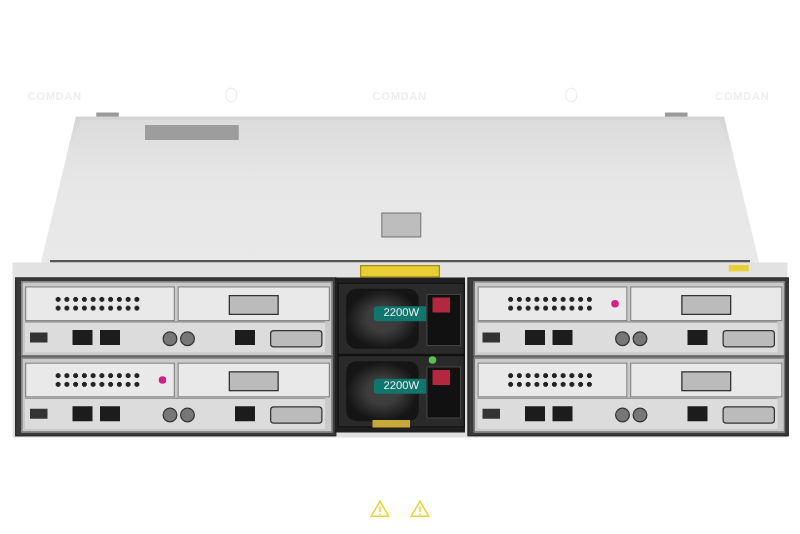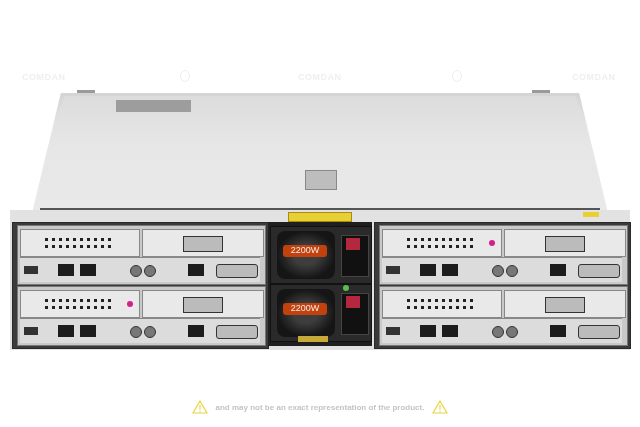--- a/index.html
+++ b/index.html
@@ -26,21 +26,21 @@
   .sfp{position:absolute;top:6px;width:38px;height:14px;background:#bbb;border:1px solid #333;}
   .io{position:absolute;top:31px;height:24px;left:2px;width:240px;background:#dcdcdc;border-top:1px solid #888;}
   .rj{position:absolute;top:6px;width:16px;height:12px;background:#1c1c1c;}
   .usb{position:absolute;left:4px;top:8px;width:14px;height:8px;background:#333;}
   .btn-round{position:absolute;top:7px;width:10px;height:10px;border-radius:50%;background:#777;border:1px solid #333;}
   .serial{position:absolute;top:6px;width:40px;height:12px;background:#bbb;border:1px solid #333;border-radius:3px;}
   .pink-led{position:absolute;width:6px;height:6px;border-radius:50%;background:#d21f8a;}
   .psu-area{position:absolute;left:268px;top:222px;width:104px;height:124px;background:#1f1f1f;}
   .psu{position:absolute;left:2px;width:100px;height:56px;background:#2a2a2a;border:1px solid #111;}
   .fan{position:absolute;left:6px;top:4px;width:58px;height:48px;border-radius:8px;background:radial-gradient(#3d3d3d 30%,#151515 70%);}
-  .watt{position:absolute;left:12px;top:18px;width:44px;height:12px;color:#eee;font-size:9px;text-align:center;background:#c2410c;border-radius:3px;}
+  .watt{position:absolute;left:28px;top:18px;width:44px;height:12px;color:#eee;font-size:9px;text-align:center;background:#0f766e;border-radius:3px;}
   .plug{position:absolute;left:70px;top:8px;width:26px;height:40px;background:#111;border:1px solid #444;}
   .plug-latch{position:absolute;left:4px;top:2px;width:14px;height:12px;background:#b3273f;}
   .psu-led{position:absolute;left:72px;top:0px;width:6px;height:6px;border-radius:50%;background:#58c04c;}
   .psu-bottom-tag{position:absolute;left:30px;top:114px;width:30px;height:6px;background:#c7a93a;}
   .disclaimer{position:absolute;left:185px;top:400px;width:270px;display:flex;align-items:center;justify-content:center;gap:8px;}
   .warn-icon{width:16px;height:14px;flex:none;}
   .disc-text{color:#c4c4c4;font-size:8px;line-height:11px;text-align:center;font-weight:bold;}
 </style>
 </head>
 <body>
@@ -159,20 +159,19 @@
   </div>
 </div>
 
 <div class="disclaimer">
   <svg class="warn-icon" viewBox="0 0 16 14">
       <path d="M8 1 L15 13 L1 13 Z" fill="none" stroke="#e8d43a" stroke-width="1.2"></path>
       <line x1="8" y1="5" x2="8" y2="9.5" stroke="#e8d43a" stroke-width="1.2"></line>
       <circle cx="8" cy="11.2" r="0.7" fill="#e8d43a"></circle>
     </svg>
   <div class="disc-text">
-    <div>and may not be an exact representation of the product.</div>
   </div>
   <svg class="warn-icon" viewBox="0 0 16 14">
       <path d="M8 1 L15 13 L1 13 Z" fill="none" stroke="#e8d43a" stroke-width="1.2"></path>
       <line x1="8" y1="5" x2="8" y2="9.5" stroke="#e8d43a" stroke-width="1.2"></line>
       <circle cx="8" cy="11.2" r="0.7" fill="#e8d43a"></circle>
     </svg>
 </div>
 
 </body></html>

